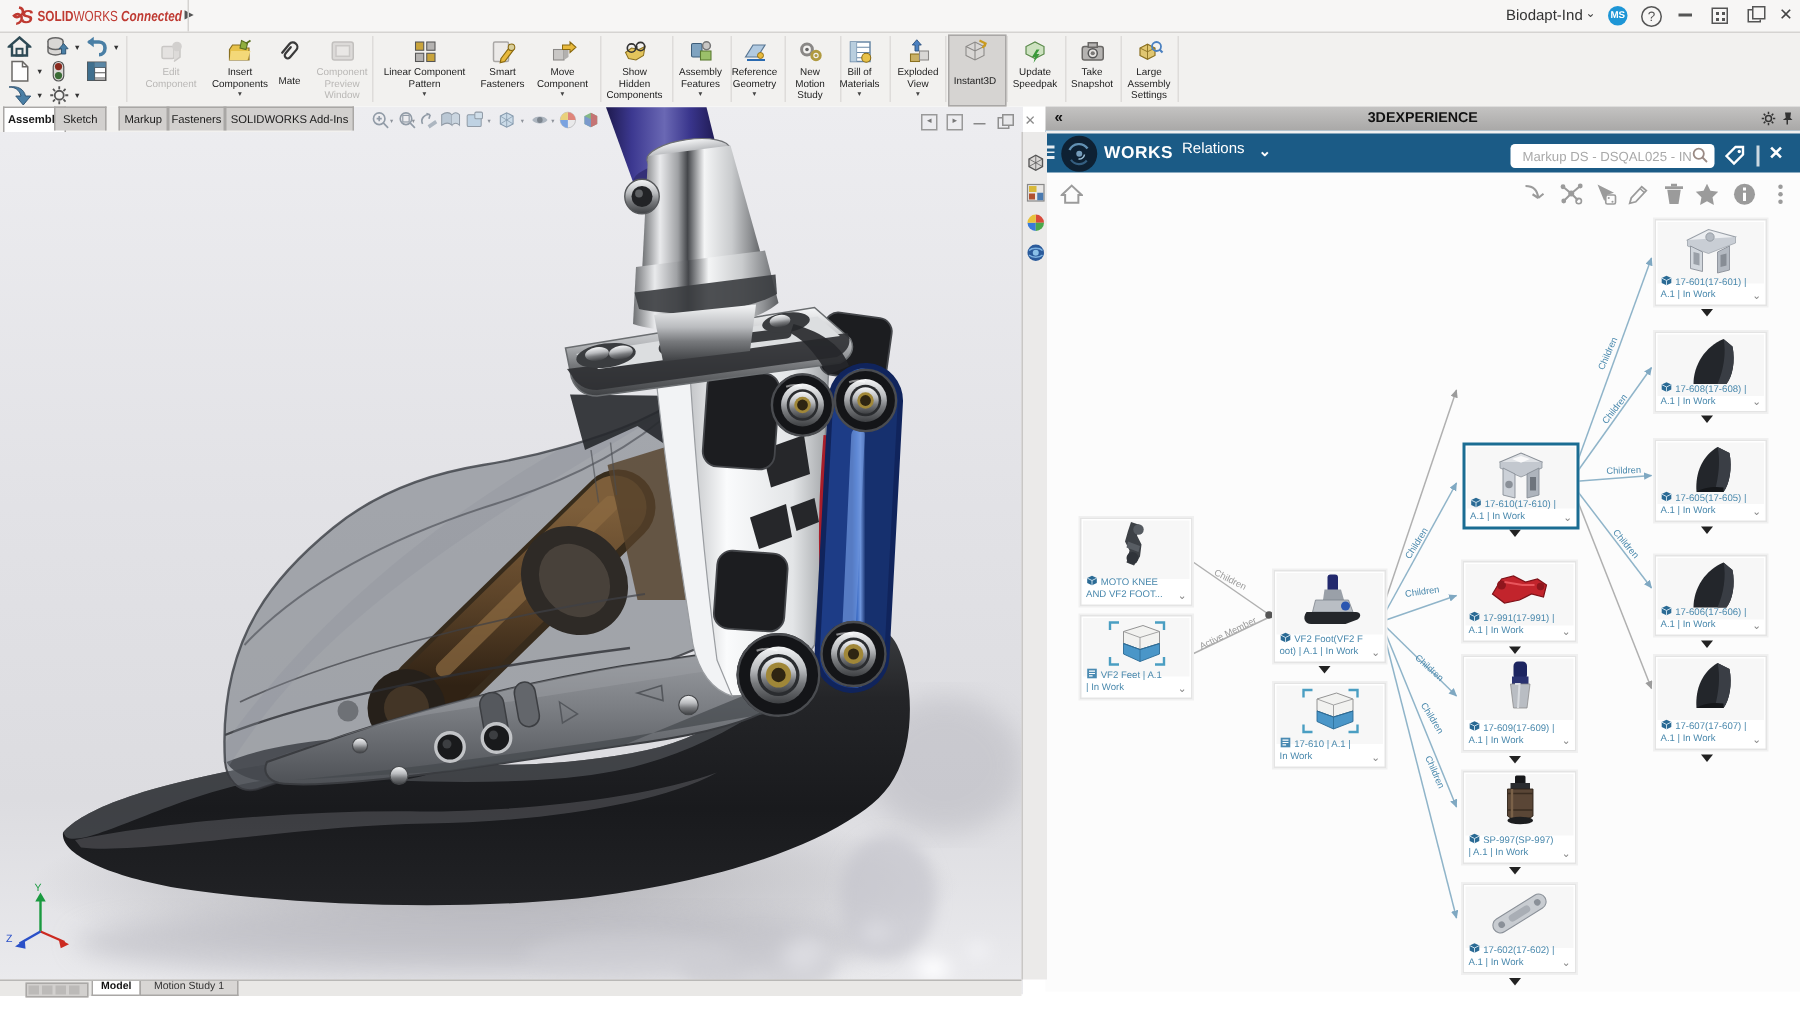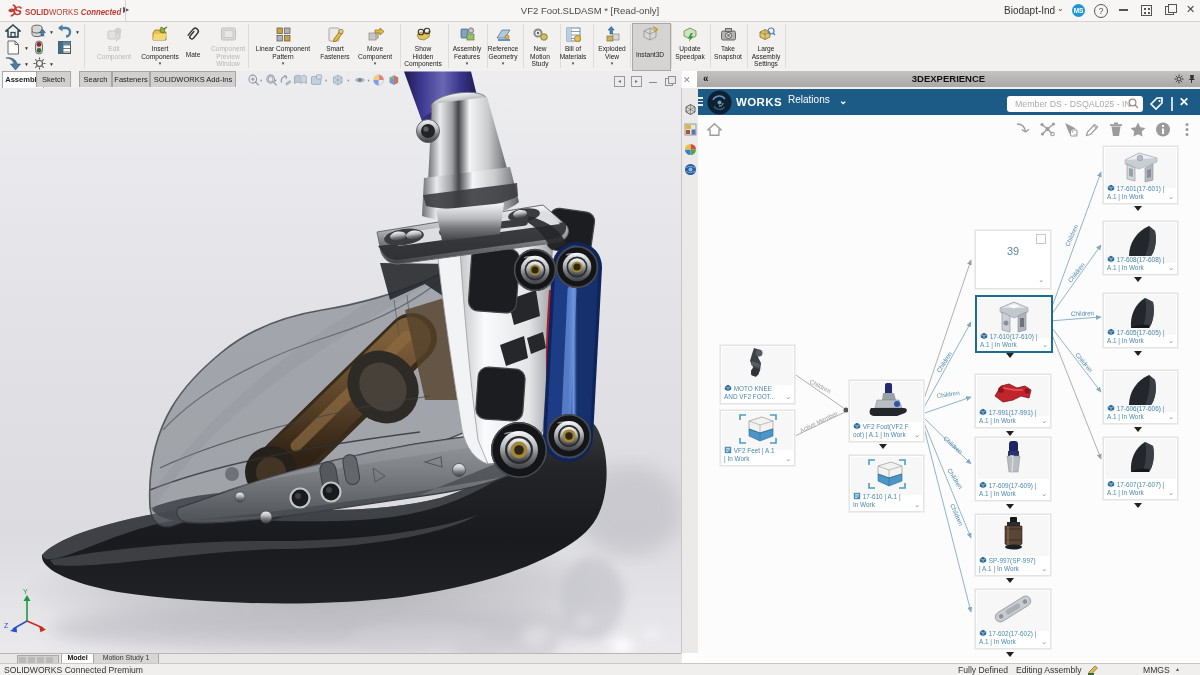--- a/index.html
+++ b/index.html
@@ -270,21 +270,20 @@
   <svg width="18" height="17" viewBox="0 0 18 17">
           <g transform="skewX(-10)">
             <path d="M6.2 3 a3.2 3.2 0 1 1 -2.4 5.4 a3.2 3.2 0 1 1 2.4 5.4" fill="none" stroke="#bf3a32" stroke-width="1.7"></path>
             <text x="8.5" y="13.5" font-family="Liberation Sans" font-size="12.5" font-weight="bold" fill="#bf3a32">S</text>
           </g>
         </svg>
  </div>
  <div class="t" style="left:25px;top:5.5px;font-size:9.8px;color:#bf3a32;transform:scaleX(.8);transform-origin:0 0;white-space:nowrap"><b>SOLID</b><span style="font-weight:normal">WORKS</span><i style="font-weight:bold"> Connected</i></div>
  <div class="t" style="left:123px;top:5px;font-size:8px;color:#555">▶</div>
  <div class="t" style="left:125px;top:0;width:1px;height:21px;background:#d5d3d1"></div>
- <div class="t" style="left:380px;top:5px;width:420px;text-align:center;font-size:9.5px;color:#4a4a4a">VF2 Foot.SLDASM * [Read-only]</div>
  <div class="t" style="left:1004px;top:5px;font-size:10px;color:#333">Biodapt-Ind</div>
  <div class="t" style="left:1057px;top:4px;font-size:8px;color:#444">⌄</div>
  <div class="t" style="left:1072px;top:4px;width:13px;height:13px;border-radius:50%;background:#1e96d6;color:#fff;font-size:6.5px;font-weight:bold;text-align:center;line-height:13px">MS</div>
  <div class="t" style="left:1094px;top:3.5px;width:12px;height:12px;border-radius:50%;border:1px solid #555;color:#555;font-size:9px;text-align:center;line-height:12px">?</div>
  <div class="t" style="left:1119px;top:9px;width:9px;height:1.6px;background:#555"></div>
  <div class="t" style="left:1141px;top:5px;width:9px;height:9px;border:1.2px solid #555">
    <div style="position:absolute;left:1.5px;top:2px;width:2px;height:2px;background:#555"></div>
    <div style="position:absolute;right:1.5px;top:2px;width:2px;height:2px;background:#555"></div>
    <div style="position:absolute;left:1.5px;bottom:1.5px;width:2px;height:2px;background:#555"></div>
    <div style="position:absolute;right:1.5px;bottom:1.5px;width:2px;height:2px;background:#555"></div>
@@ -561,21 +560,21 @@
  <div class="t" style="left:0;top:1px;width:9px;height:9px;border:1px solid #999;font-size:6px;color:#777;text-align:center;line-height:9px">◂</div>
  <div class="t" style="left:17px;top:1px;width:9px;height:9px;border:1px solid #999;font-size:6px;color:#777;text-align:center;line-height:9px">▸</div>
  <div class="t" style="left:35px;top:7px;width:8px;height:1.4px;background:#888"></div>
  <div class="t" style="left:51px;top:3px;width:6px;height:6px;border:1.2px solid #909090"></div>
  <div class="t" style="left:53.5px;top:1px;width:6px;height:6px;border:1.2px solid #909090;background:#e8e8ea"></div>
  <div class="t" style="left:69px;top:0;font-size:9px;color:#8a8a8a">✕</div>
 </div>
 <div id="tabstrip" class="abs">
  <div class="tab act" style="left:2px;width:40px">Assembly</div>
  <div class="tab" style="left:36px;width:33px">Sketch</div>
- <div class="tab" style="left:79px;width:31px">Search</div>
+ <div class="tab" style="left:79px;width:31px">Markup</div>
  <div class="tab" style="left:112px;width:36px">Fasteners</div>
  <div class="tab" style="left:150px;width:84px">SOLIDWORKS Add-Ins</div>
 </div>
 <div id="dexbar" class="abs"><span style="position:absolute;left:6px;top:0;font-size:10px;font-weight:bold">«</span>3DEXPERIENCE<svg style="position:absolute;right:16px;top:3px" width="10" height="10" viewBox="0 0 10 10">
         <circle cx="5" cy="5" r="2" fill="none" stroke="#333" stroke-width="1"></circle>
         <g stroke="#333" stroke-width="1">
           <path d="M5 0.5 V2 M5 8 V9.5 M0.5 5 H2 M8 5 H9.5 M1.8 1.8 L2.9 2.9 M7.1 7.1 L8.2 8.2 M1.8 8.2 L2.9 7.1 M7.1 2.9 L8.2 1.8"></path>
         </g>
       </svg><svg style="position:absolute;right:4px;top:3px" width="9" height="10" viewBox="0 0 9 10">
         <path d="M3 1 L7 1 L6.5 4.5 L8 6 L1.5 6 L3.5 4.5 Z" fill="#333"></path>
@@ -591,21 +590,21 @@
           <circle cx="12.5" cy="12.5" r="12" fill="#0e2133"></circle>
           <path d="M6 10 a7 7 0 0 1 12 -1" fill="none" stroke="#6a9cc0" stroke-width="1.6" opacity=".9"></path>
           <path d="M7 16.5 a6.5 6.5 0 0 0 10.5 .5" fill="none" stroke="#3e6e93" stroke-width="1.4" opacity=".8"></path>
           <circle cx="12.5" cy="12.5" r="2" fill="#7fa8c8" opacity=".9"></circle>
           <path d="M16 13 a3.5 3.5 0 0 1 -4 3" fill="none" stroke="#9fc2da" stroke-width="1"></path>
         </svg></div>
  <div class="t" style="left:39px;top:7px;font-size:11.5px;font-weight:bold;color:#fff;letter-spacing:.4px">WORKS</div>
  <div class="t" style="left:91px;top:5px;font-size:10px;color:#fff">Relations</div>
  <div class="t" style="left:142px;top:6px;font-size:10px;color:#fff;font-weight:bold">⌄</div>
  <div class="t" style="left:310px;top:6.5px;width:136px;height:16px;background:#fff;border-radius:3px">
-   <span style="position:absolute;left:8px;top:3.5px;font-size:8.8px;color:#a9a9a9">Member DS - DSQAL025 - IN</span>
+   <span style="position:absolute;left:8px;top:3.5px;font-size:8.8px;color:#a9a9a9">Markup DS - DSQAL025 - IN</span>
    <svg style="position:absolute;right:4px;top:2.5px" width="11" height="11" viewBox="0 0 11 11">
           <circle cx="4.5" cy="4.5" r="3.4" fill="none" stroke="#9a8a84" stroke-width="1.2"></circle>
           <path d="M7 7 L10 10" stroke="#9a8a84" stroke-width="1.2"></path>
         </svg>
  </div>
  <div class="t" style="left:452px;top:7px"><svg width="16" height="16" viewBox="0 0 16 16">
           <path d="M2 8 L8 2 h5 v5 L7 13 Z" fill="none" stroke="#fff" stroke-width="1.6"></path>
           <circle cx="10.5" cy="5" r="1.1" fill="#fff"></circle>
         </svg></div>
  <div class="t" style="left:474px;top:8px;width:1.5px;height:14px;background:#ccd9e2"></div>
@@ -756,25 +755,20 @@
 <path d="M17 9 L28 13 41 9 M28 13 V21" fill="none" stroke="#999" stroke-width=".6"></path>
 <path d="M17 17 L28 21 41 17 41 24 28 29 17 24 Z" fill="#4a96c8" stroke="#2a6a94" stroke-width=".6"></path>
 <path d="M17 17 L28 21 41 17 M28 21 v8" fill="none" stroke="#2a6a94" stroke-width=".5"></path>
 </svg></div>
         <div style="position:absolute;left:3px;bottom:2px;font-size:6.4px;line-height:8px;color:#4a89ad"><svg width="8" height="8" viewBox="0 0 10 10" style="vertical-align:-1px">
             <rect x="1" y="1" width="8" height="8" fill="#4a8ab2"></rect>
             <path d="M2.5 3 h5 M2.5 5 h5 M2.5 7 h3" stroke="#fff" stroke-width=".9"></path>
           </svg> 17-610 | A.1 |<br>In Work</div>
         <div style="position:absolute;right:3px;bottom:2px;font-size:7px;color:#888">⌄</div>
       </div>
-      <div class="abs" style="left:278px;top:115px;width:74px;height:57px;background:#fff;border:1px solid #e4e4e4;box-shadow:0 0 0 1px #f0f0f0;">
-        <div style="font-size:11px;color:#5b87a5;text-align:center;padding-top:14px">39</div>
-        <div style="position:absolute;right:6px;bottom:4px;font-size:7px;color:#888">⌄</div>
-        <div style="position:absolute;right:4px;top:3px;width:8px;height:8px;border:1px solid #c9c9c9"></div>
-      </div>
       <div class="abs" style="left:278px;top:180px;width:74px;height:54px;background:#fff;border:2px solid #1b6d93;">
         <div style="text-align:center;background:#f7f7f7;margin:1px"><svg width="52" height="36" viewBox="0 0 52 36">
             <path d="M12 10 L26 4 40 10 26 16 Z" fill="#dfe2e6" stroke="#8a9098" stroke-width=".7"></path>
             <path d="M12 10 V14 L26 20 40 14 V10" fill="#c3c8cf" stroke="#8a9098" stroke-width=".5"></path>
             <path d="M14 14 L14 32 22 34 22 18 Z" fill="#ccd1d8" stroke="#878d95" stroke-width=".6"></path>
             <path d="M30 18 L30 34 38 32 38 14 Z" fill="#aeb4bc" stroke="#878d95" stroke-width=".6"></path>
             <circle cx="18" cy="25" r="2.5" fill="#8a9098"></circle>
             <rect x="32" y="20" width="4" height="9" fill="#6e747c"></rect>
             <path d="M20 8 l6-2 6 2 -6 2.5 Z" fill="#fff" opacity=".8"></path>
           </svg></div>
@@ -930,24 +924,13 @@
 <div id="modeltabs" class="abs">
  <div class="t" style="left:17px;top:1px;width:40px;height:8px;background:#d2d0ce;border:1px solid #aaa8a6">
   <span style="position:absolute;left:1px;top:1px;width:7px;height:6px;background:#bcbab8"></span>
         <span style="position:absolute;left:10px;top:1px;width:7px;height:6px;background:#bcbab8"></span>
         <span style="position:absolute;left:19px;top:1px;width:7px;height:6px;background:#bcbab8"></span>
         <span style="position:absolute;left:28px;top:1px;width:7px;height:6px;background:#bcbab8"></span>
  </div>
  <div class="t" style="left:61px;top:0;width:31px;height:9px;background:#fff;border:1px solid #a9a7a5;border-top:none;font-size:7px;font-weight:bold;color:#111;text-align:center">Model</div>
  <div class="t" style="left:93px;top:0;width:64px;height:9px;background:#d8d6d4;border:1px solid #a9a7a5;border-top:none;font-size:7px;color:#333;text-align:center">Motion Study 1</div>
 </div>
-<div id="statusbar" class="abs">
- <div class="t" style="left:4px;top:1px">SOLIDWORKS Connected Premium</div>
- <div class="t" style="left:958px;top:1px">Fully Defined</div>
- <div class="t" style="left:1016px;top:1px">Editing Assembly</div>
- <div class="t" style="left:1087px;top:0"><svg width="12" height="11" viewBox="0 0 12 11">
-          <path d="M2 8 L8 2 l2.5 2 L4.5 10 l-3 .8 Z" fill="#e8b93c" stroke="#555" stroke-width=".6"></path>
-          <rect x="1" y="9" width="6" height="2" fill="#3a6a3a"></rect>
-        </svg></div>
- <div class="t" style="left:1143px;top:1px">MMGS</div>
- <div class="t" style="left:1176px;top:1px;font-size:6px;color:#555">▴</div>
 </div>
-</div>
 
 </body></html>

